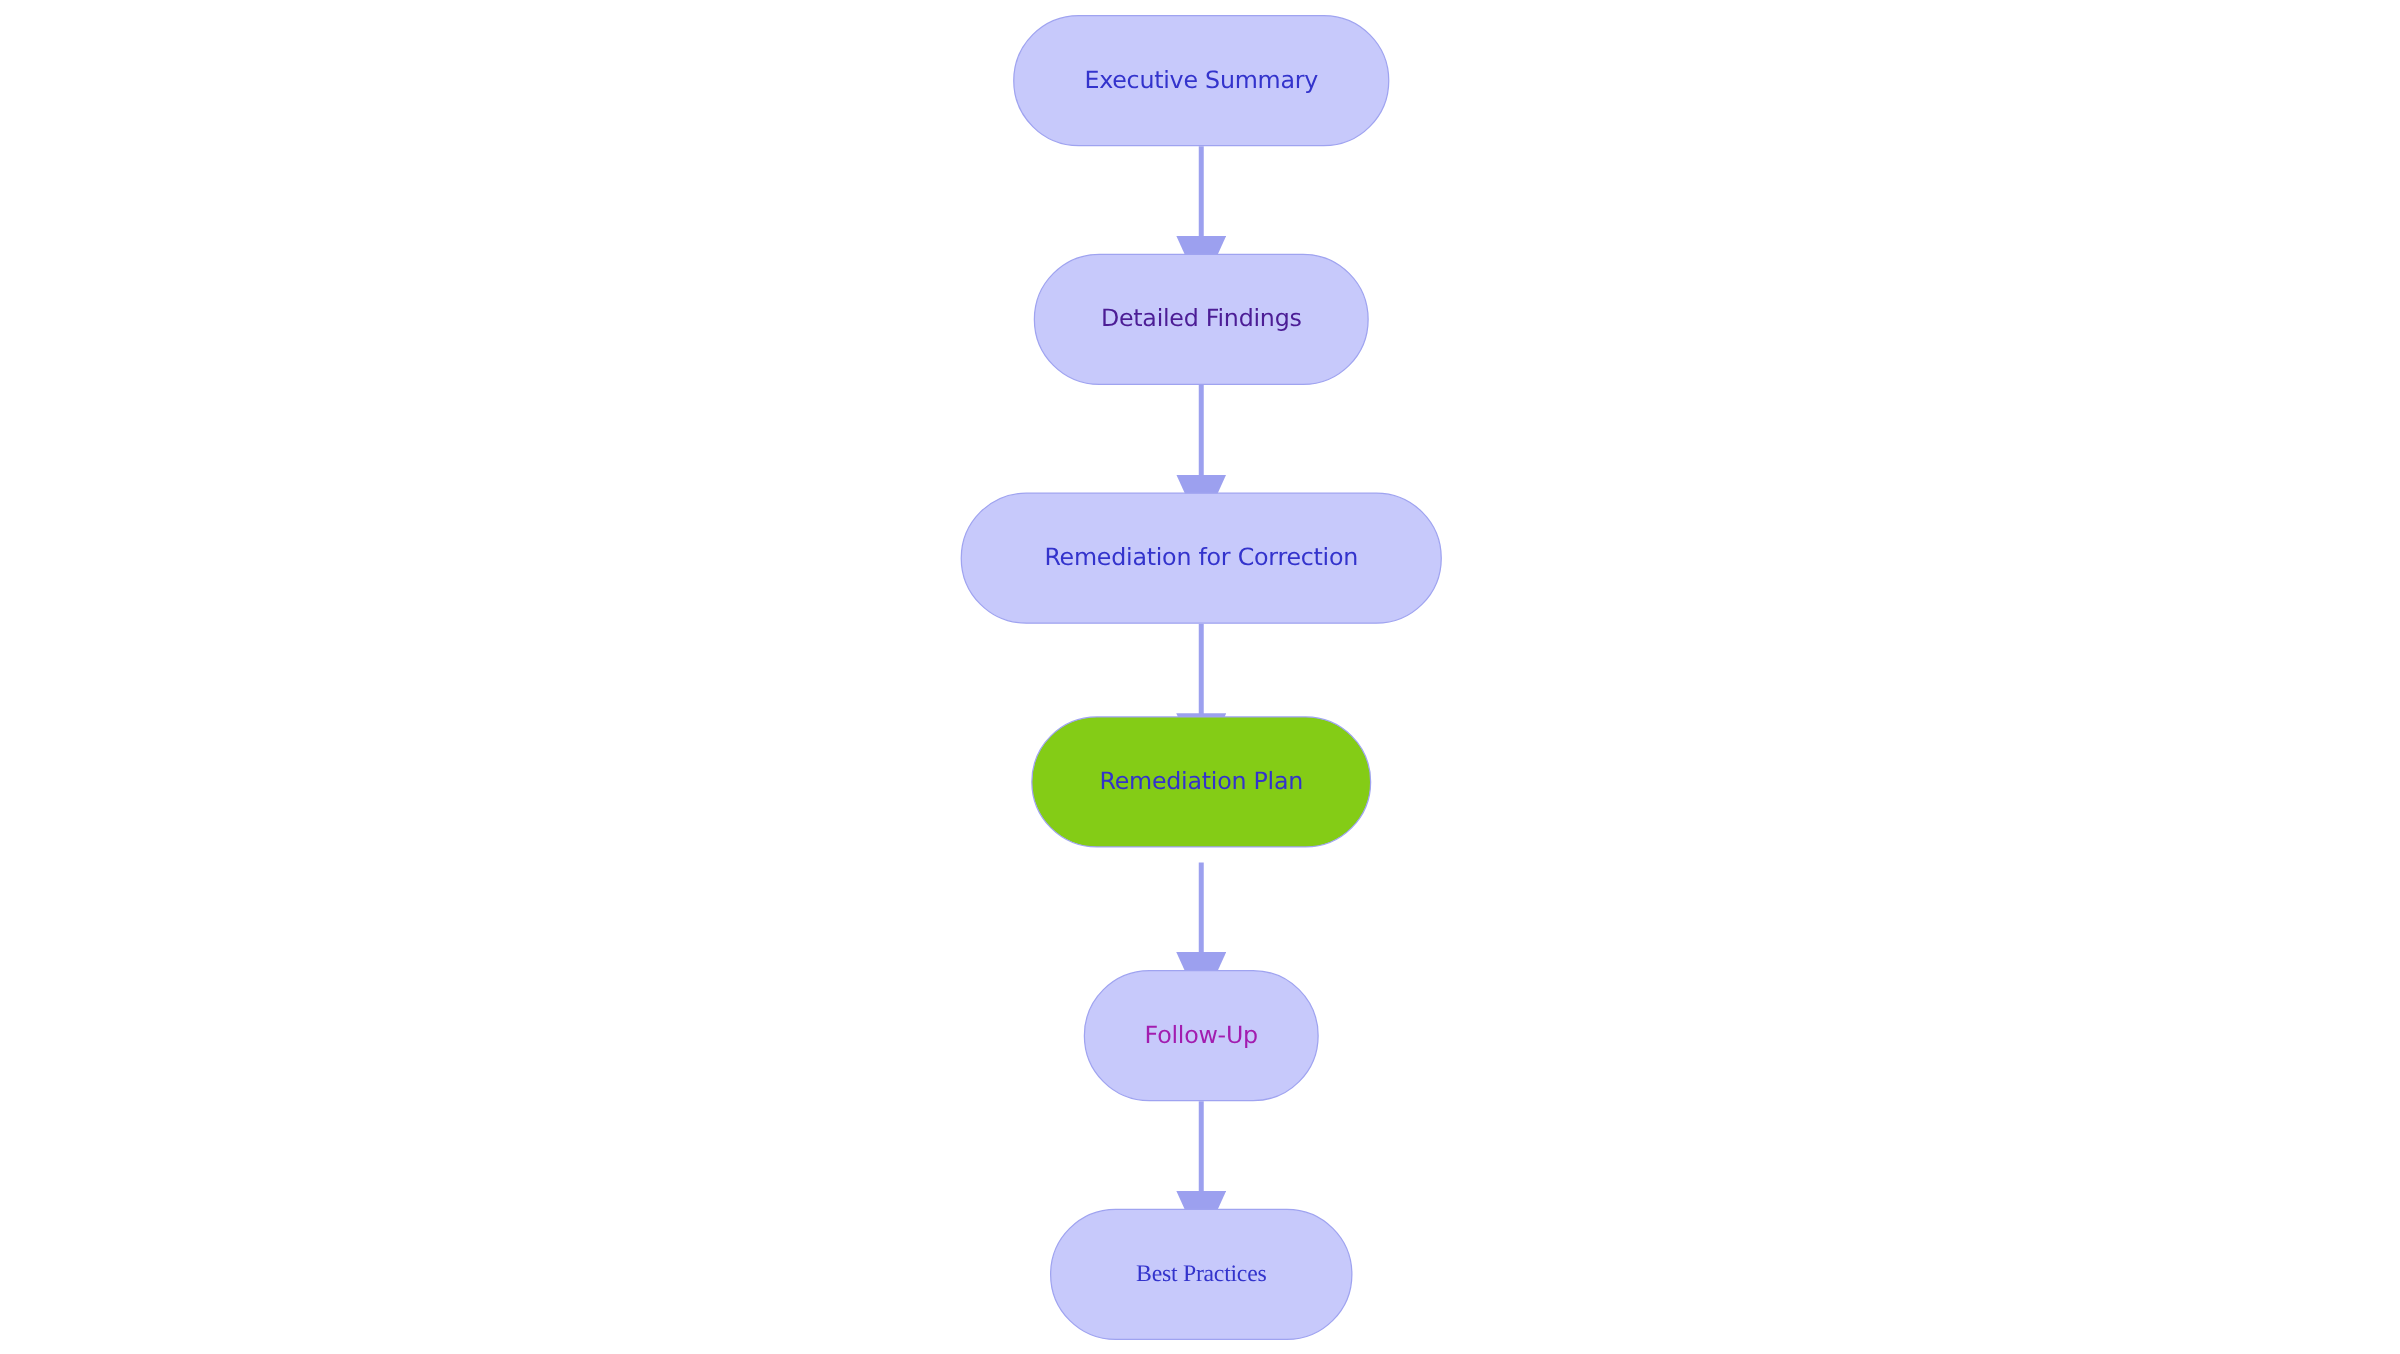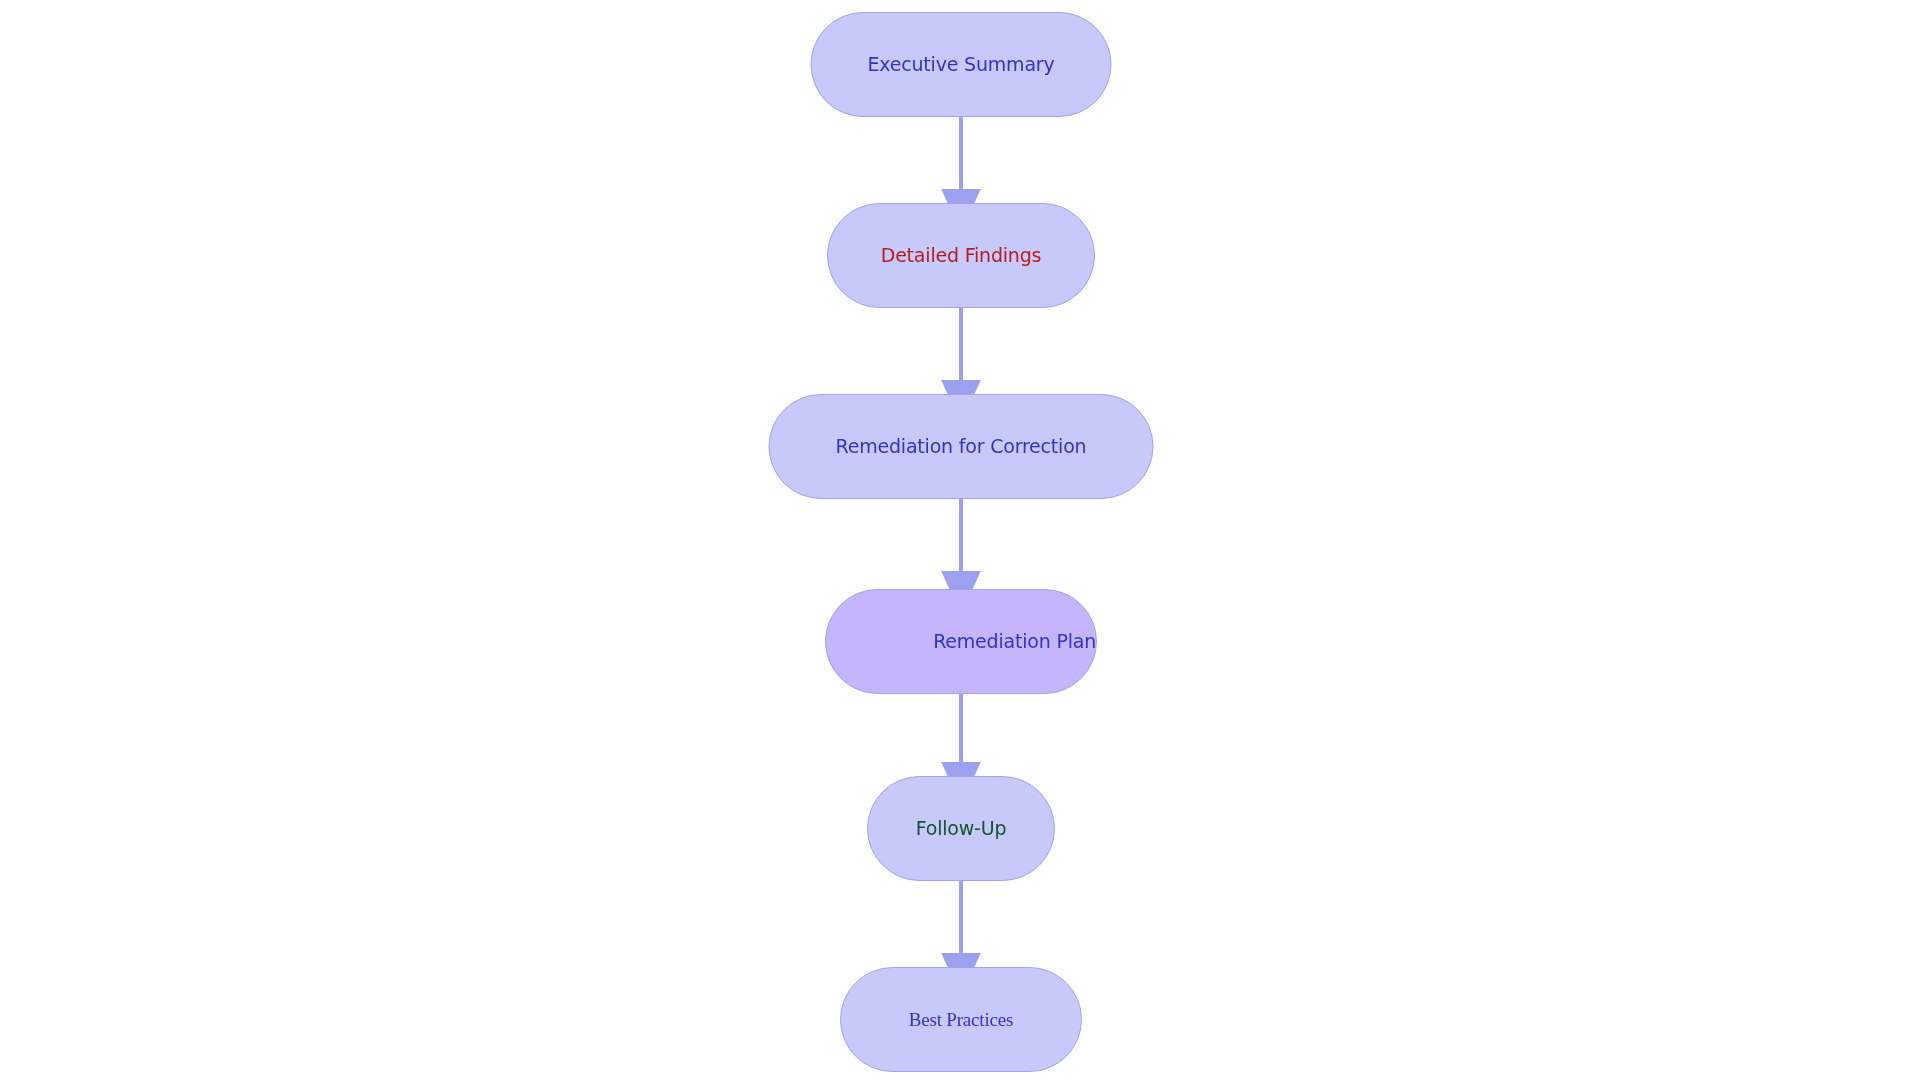--- a/index.html
+++ b/index.html
@@ -66,28 +66,28 @@
         <line x1="961" y1="499" x2="961" y2="573" stroke="#9ca0ef" stroke-width="4" marker-end="url(#arrowhead)"></line>
         <line x1="961" y1="690" x2="961" y2="764" stroke="#9ca0ef" stroke-width="4" marker-end="url(#arrowhead)"></line>
         <line x1="961" y1="881" x2="961" y2="955" stroke="#9ca0ef" stroke-width="4" marker-end="url(#arrowhead)"></line>
       </g>
   </svg>
   <div id="nodes-layer">
       <div class="flow-node" style="left: 961px; top: 11.5px; width: 301px; height: 105px; background: rgb(199, 201, 251); border-color: rgb(159, 163, 240);">
         <span class="flow-node-label" style="color: rgb(51, 51, 204);">Executive Summary</span>
       </div>
       <div class="flow-node" style="left: 961px; top: 202.5px; width: 268px; height: 105px; background: rgb(199, 201, 251); border-color: rgb(159, 163, 240);">
-        <span class="flow-node-label" style="color: #b91c1c;">Detailed Findings</span>
+        <span class="flow-node-label" style="color: #4c1d95;">Detailed Findings</span>
       </div>
       <div class="flow-node" style="left: 961px; top: 393.5px; width: 385px; height: 105px; background: rgb(199, 201, 251); border-color: rgb(159, 163, 240);">
         <span class="flow-node-label" style="color: rgb(51, 51, 204);">Remediation for Correction</span>
       </div>
-      <div class="flow-node" style="left: 961px; top: 589px; width: 272px; height: 105px; background: #c4b5fd; border-color: rgb(159, 163, 240); justify-content: flex-end;">
+      <div class="flow-node" style="left: 961px; top: 573px; width: 272px; height: 105px; background: #84cc16; border-color: rgb(159, 163, 240);">
         <span class="flow-node-label" style="color: rgb(51, 51, 204);">Remediation Plan</span>
       </div>
       <div class="flow-node" style="left: 961px; top: 775.5px; width: 188px; height: 105px; background: rgb(199, 201, 251); border-color: rgb(159, 163, 240);">
-        <span class="flow-node-label" style="color: #14532d;">Follow-Up</span>
+        <span class="flow-node-label" style="color: #a21caf;">Follow-Up</span>
       </div>
       <div class="flow-node" style="left: 961px; top: 966.5px; width: 242px; height: 105px; background: rgb(199, 201, 251); border-color: rgb(159, 163, 240);">
         <span class="flow-node-label" style="color: rgb(51, 51, 204); font-family: Liberation Serif, serif;">Best Practices</span>
       </div>
     </div>
 </div>
 
 </body></html>

